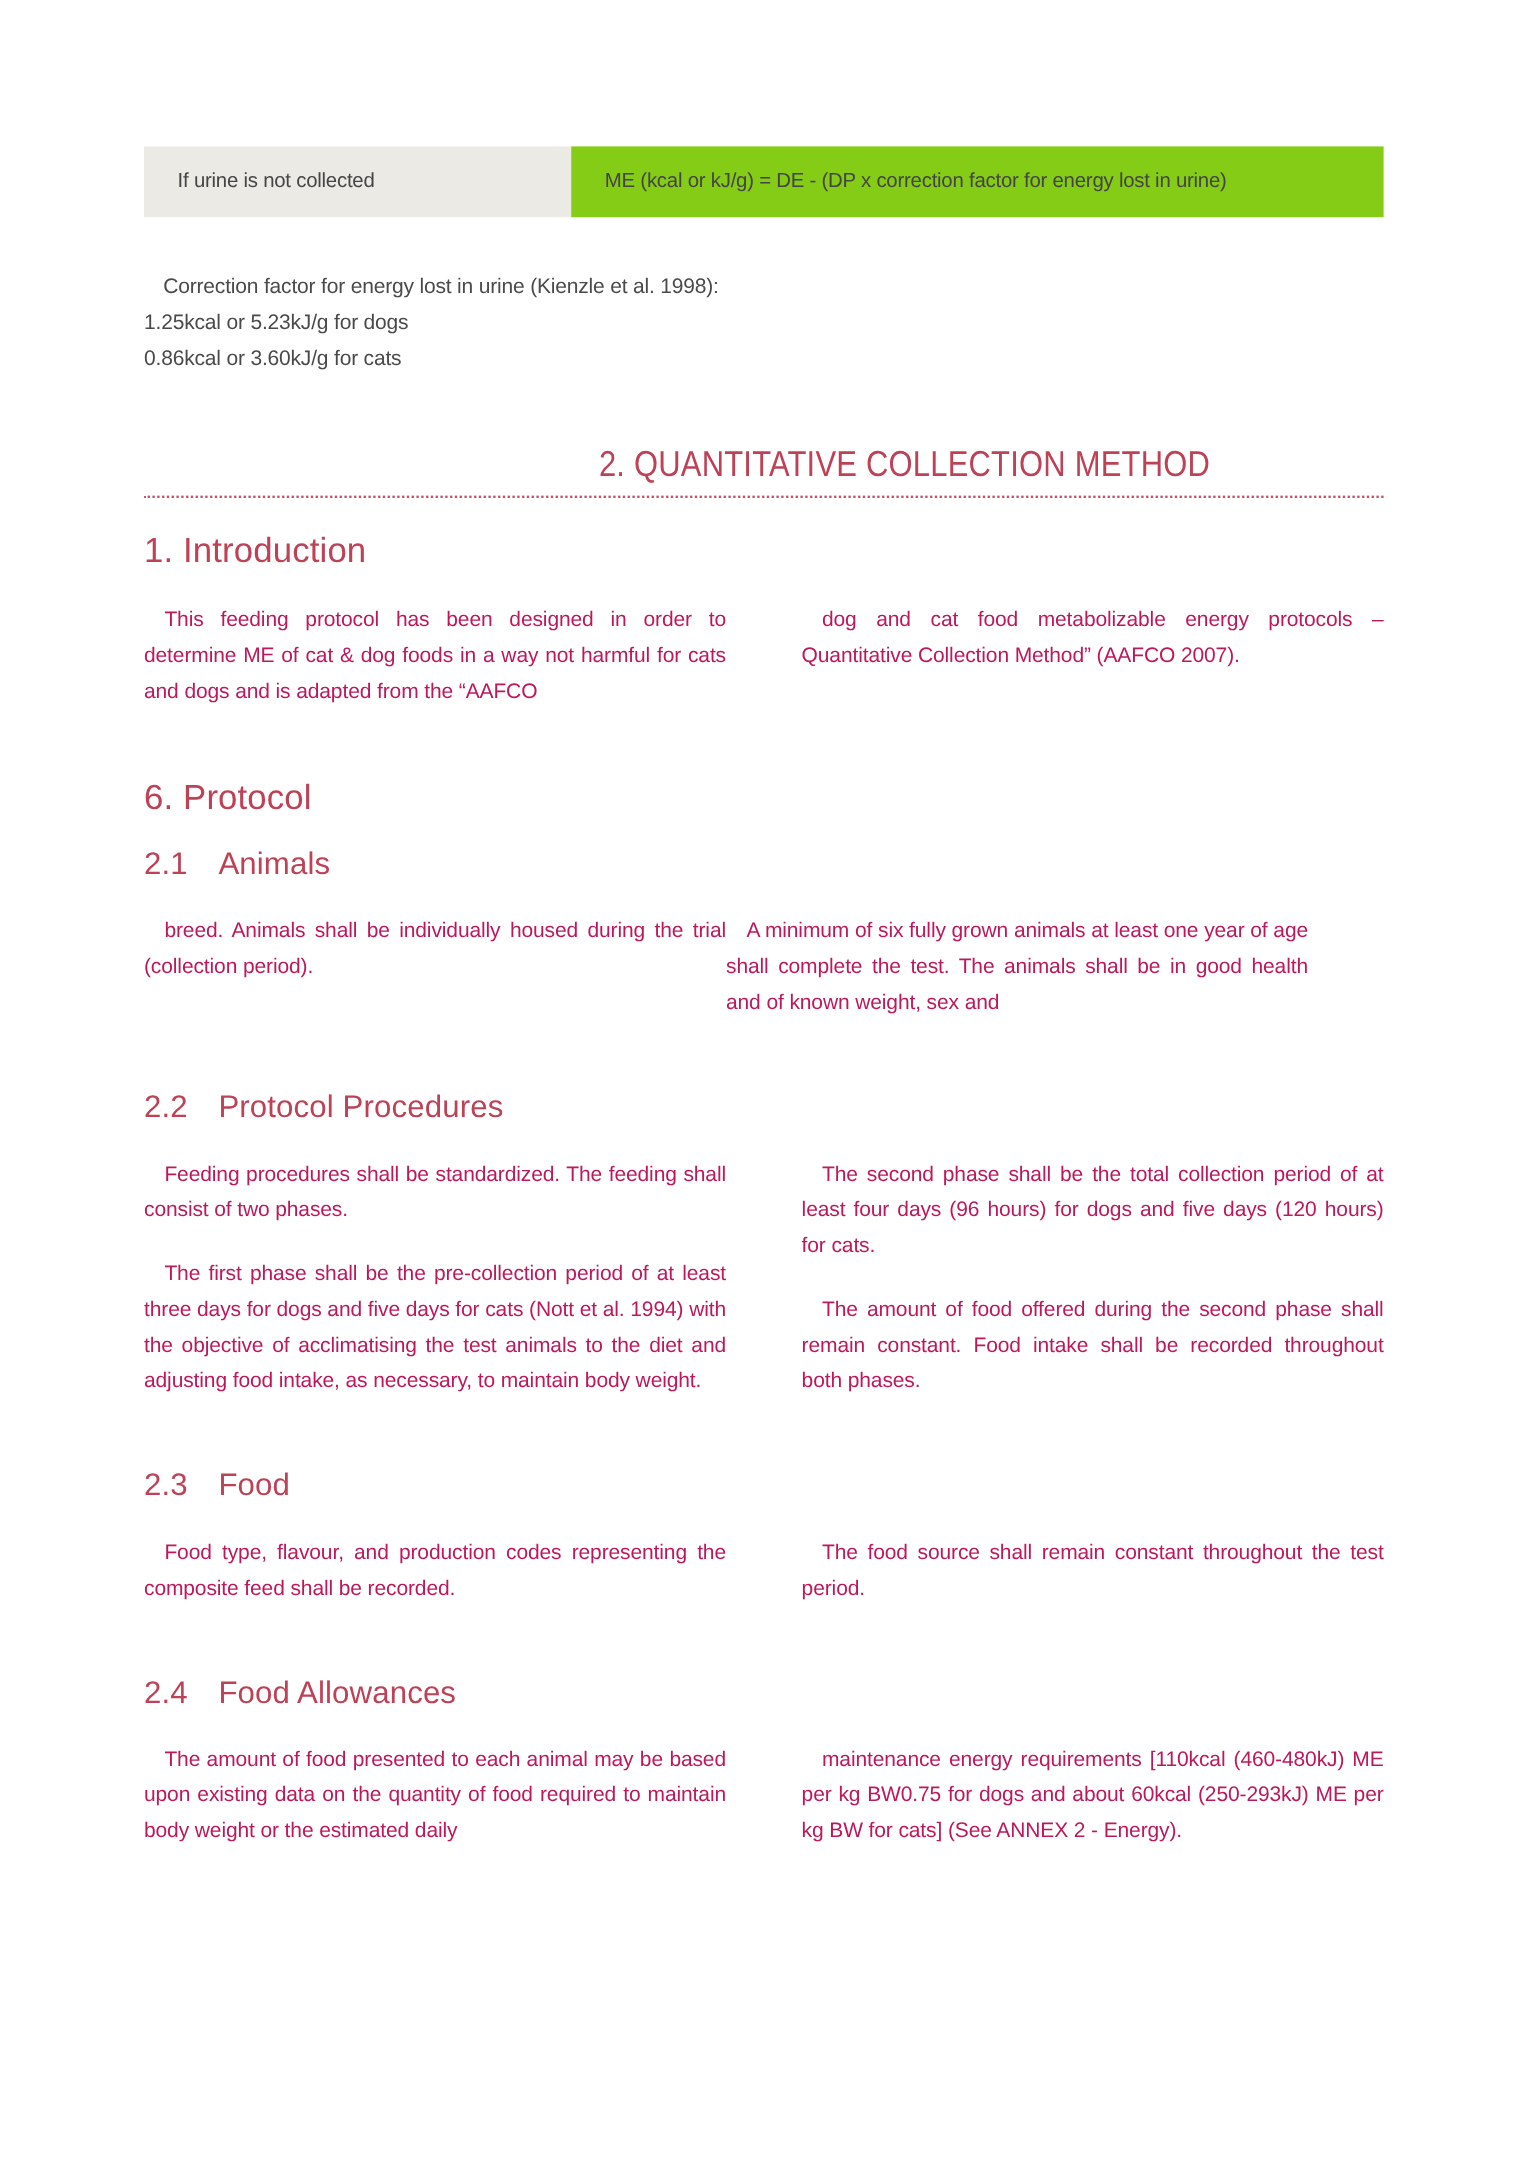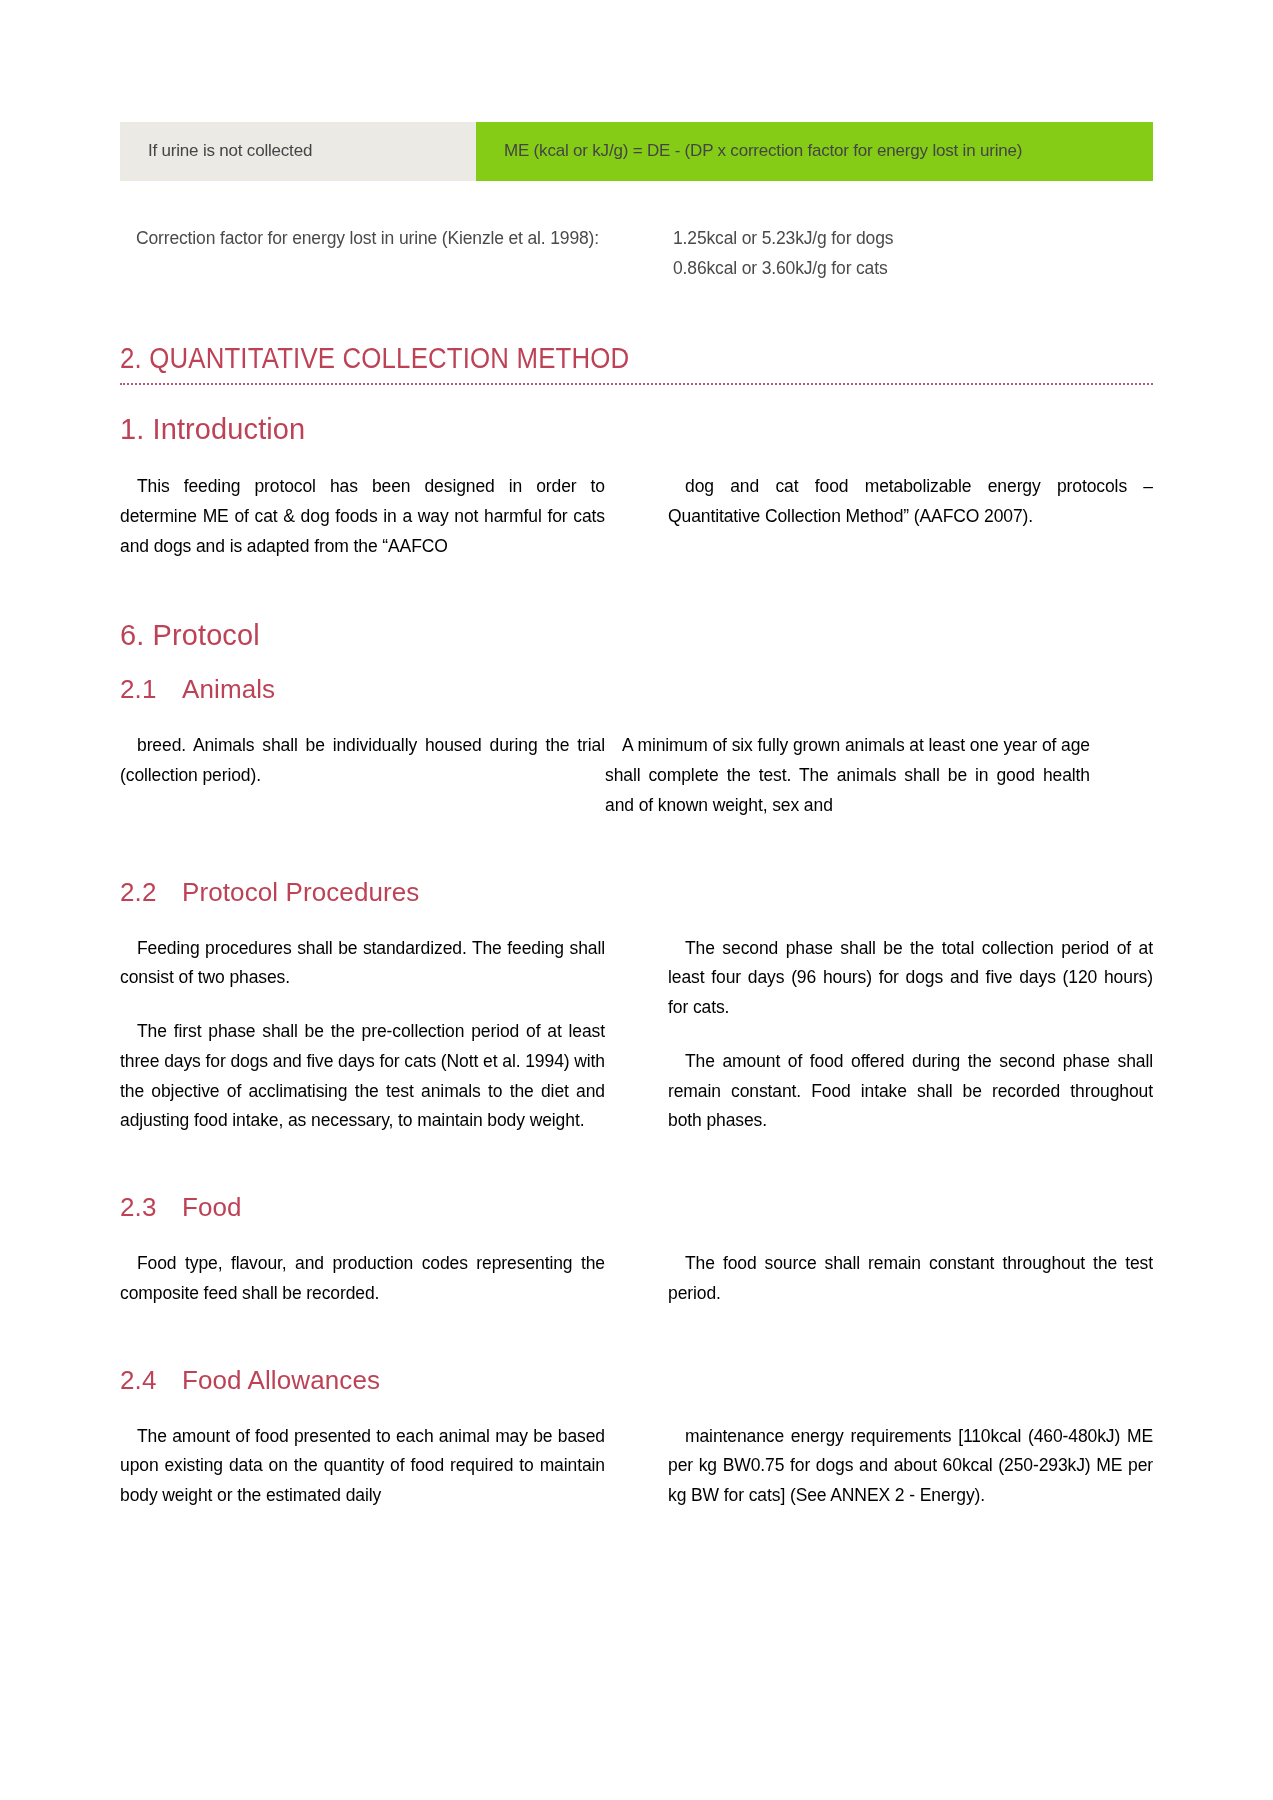--- a/index.html
+++ b/index.html
@@ -45,20 +45,21 @@
   }
   .cell-formula {
     background: #84cc16;
   }
 
   
   .def-block {
     margin-top: 42px;
     display: flex;
     width: 1033px;
+    flex-direction: column;
   }
   .def-term {
     width: 490px;
     margin-right: 63px;
     font-size: 17.5px;
     line-height: 1.72;
     color: #4a4a4a;
     text-indent: 16px;
     letter-spacing: -0.15px;
   }
@@ -82,20 +83,21 @@
     white-space: nowrap;
     transform: scaleX(0.86);
     transform-origin: left center;
   }
   .chapter-heading-wrap {
     position: relative;
     width: 1033px;
     margin-top: 58px;
     padding-bottom: 8px;
     border-bottom: 2px dotted #c8566a;
+    text-align: right;
   }
   .chapter-heading-wrap .chapter-heading {
     margin: 0;
   }
 
   h2.h-major {
     margin: 28px 0 0 0;
     font-size: 29px;
     font-weight: 400;
     color: #bd4256;
@@ -124,21 +126,21 @@
   }
   .col {
     width: 485px;
   }
   .col.left { margin-right: 63px; }
 
   .col p {
     margin: 0 0 24px 0;
     font-size: 17.5px;
     line-height: 1.70;
-    color: #000000;
+    color: #be185d;
     text-align: justify;
     text-indent: 17px;
     letter-spacing: -0.1px;
     -webkit-hyphens: none;
     hyphens: none;
   }
   .col p:last-child { margin-bottom: 0; }
 
   .gap-lg { height: 34px; }
 </style>

